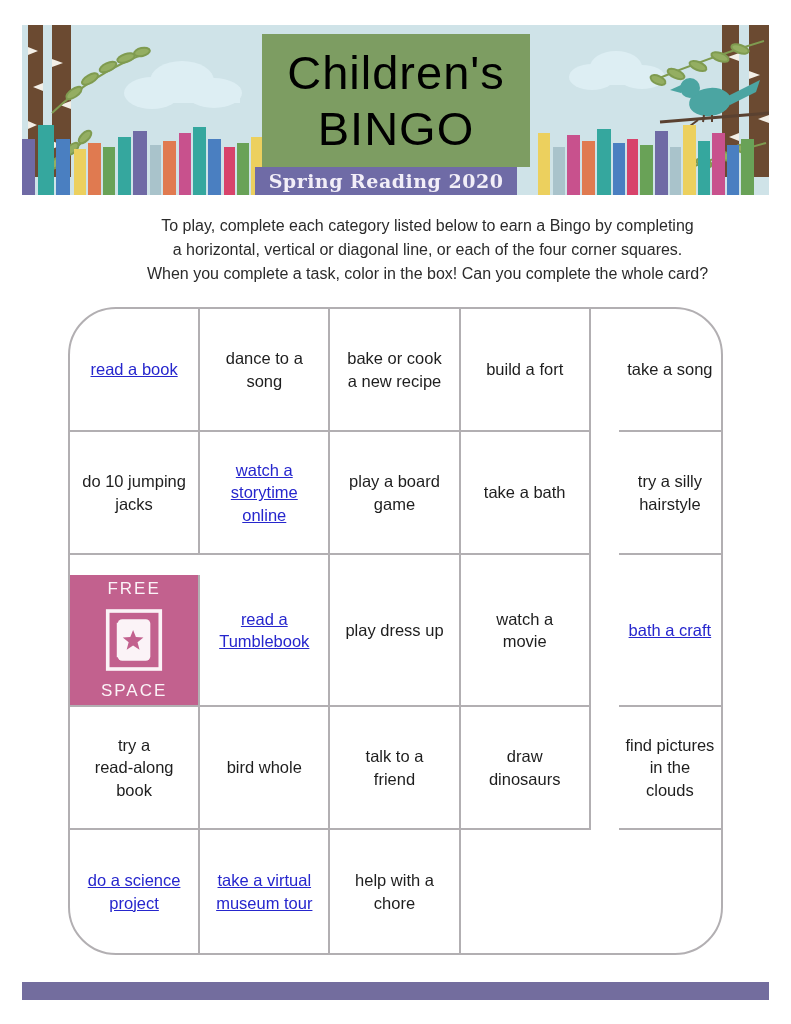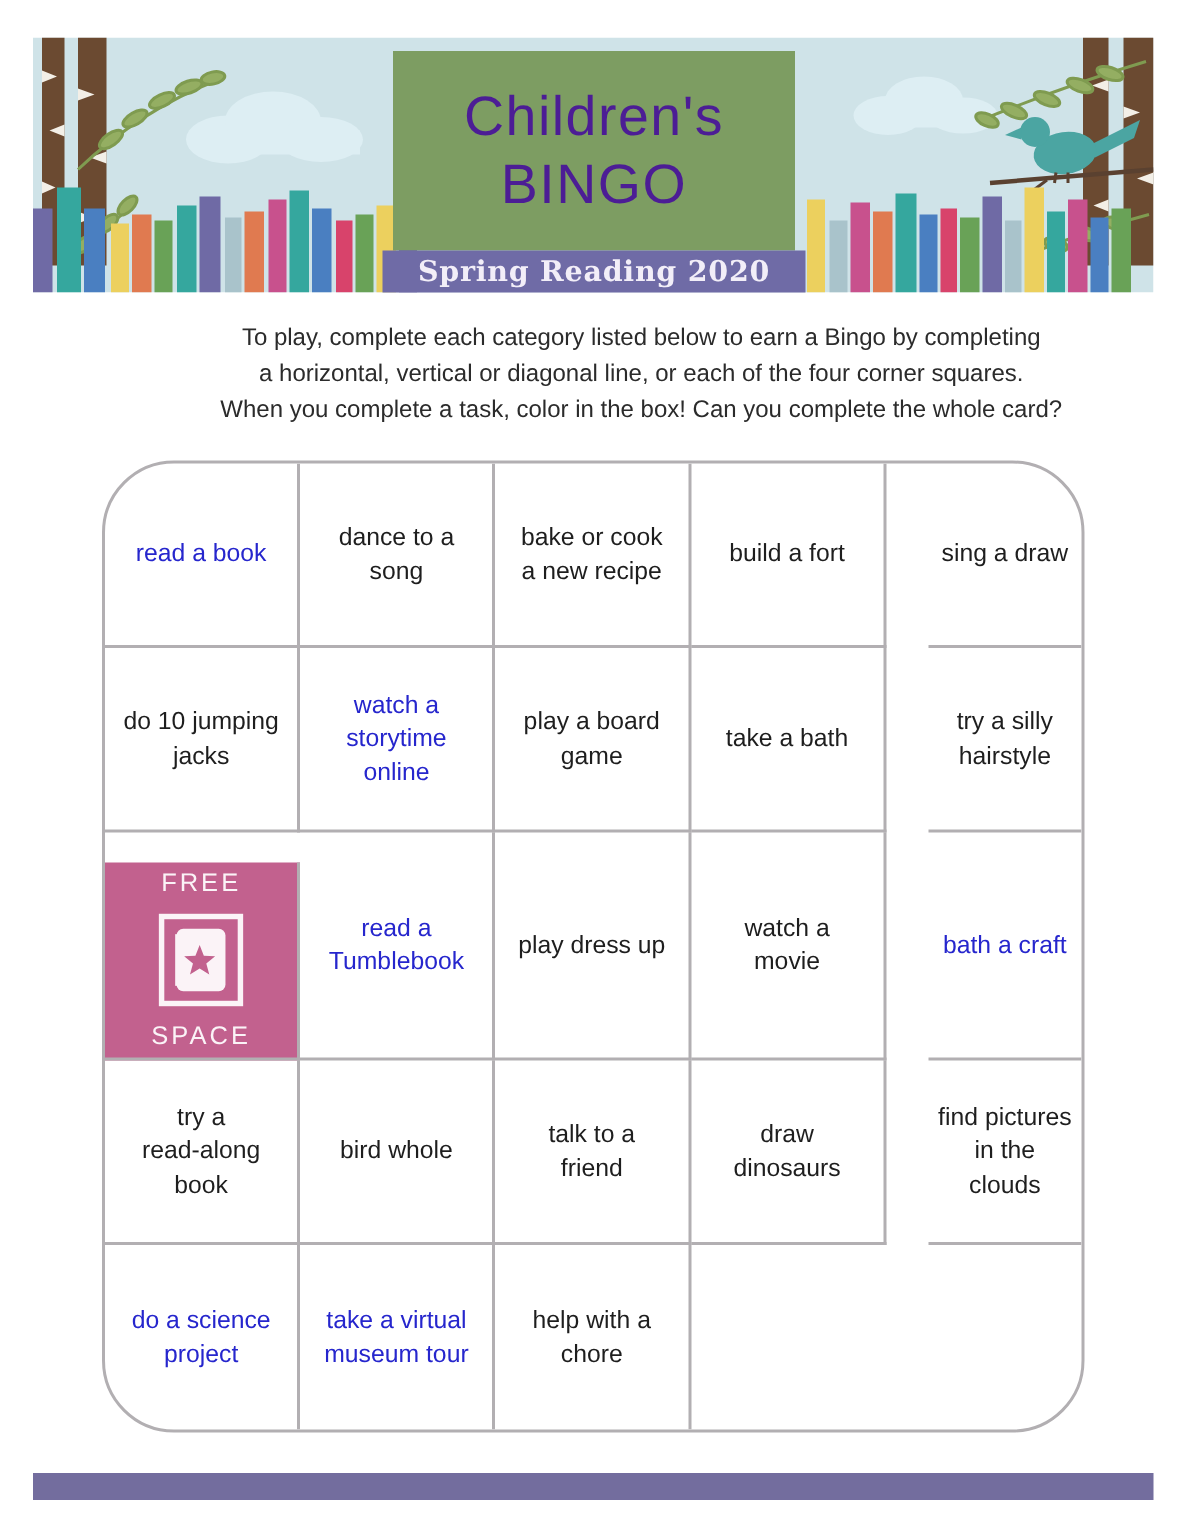--- a/index.html
+++ b/index.html
@@ -5,42 +5,42 @@
   html,body{margin:0;padding:0;background:#ffffff;}
   body{font-family:"Liberation Sans", sans-serif;}
   #page{position:relative;width:791px;height:1024px;background:#fff;overflow:hidden;}
 
   
   #header{position:absolute;left:22px;top:25px;width:747px;height:170px;}
   #header-art{position:absolute;left:0;top:0;width:747px;height:170px;display:block;}
   #title-box{position:absolute;left:240px;top:9px;width:268px;height:133px;
     background:var(--title-box);display:flex;flex-direction:column;align-items:center;
     justify-content:center;gap:6px;z-index:3;}
-  .title-line{color:#4c1d95;font-size:37px;letter-spacing:1px;line-height:1.05;}
-  #banner-bar{position:absolute;left:233px;top:142px;width:282px;height:28px;
+  .title-line{color:#000000;font-size:47px;letter-spacing:1px;line-height:1.05;}
+  #banner-bar{position:absolute;left:233px;top:142px;width:262px;height:28px;
     background:var(--banner);display:flex;align-items:center;justify-content:center;z-index:3;}
   #banner-text{color:#f2eef8;font-family:"DejaVu Serif", serif;font-weight:bold;
     font-size:19px;letter-spacing:0.5px;}
 
   
   #instructions{position:absolute;left:0;top:214px;width:791px;text-align:center;
     color:#2b2b2b;font-size:16px;line-height:1.5;padding-left:32px;}
 
   
   #grid{position:absolute;left:68px;top:307px;width:655px;height:648px;
     border:2px solid var(--gridline);border-radius:48px;overflow:hidden;
     display:grid;grid-template-columns:repeat(5,1fr);grid-template-rows:repeat(5,1fr);
     background:#fff;box-sizing:border-box;}
   .cell{display:flex;align-items:center;justify-content:center;text-align:center;
     border-right:2px solid var(--gridline);border-bottom:2px solid var(--gridline);
     padding:4px 6px;box-sizing:border-box;}
   .cell:nth-child(5n){border-right:none;margin-left:28px;}
   .cell:nth-child(n+21){border-bottom:none;}
   .cell-text{font-size:16.5px;color:#1e1e1e;line-height:1.35;white-space:pre-line;}
-  .cell-text.link{color:var(--link);cursor:pointer;}
+  .cell-text.link{color:var(--link);text-decoration:underline;cursor:pointer;}
 
   .free{background:var(--free-bg);margin-top:20px;}
   .free-inner{display:flex;flex-direction:column;align-items:center;justify-content:center;gap:9px;}
   .free-word{color:#fbf3f7;font-size:17px;letter-spacing:2px;}
   .free-icon{width:58px;height:64px;display:block;}
 
   
   #footer-bar{position:absolute;left:22px;top:982px;width:747px;height:18px;background:var(--bar);}
 </style>
 </head>
@@ -189,21 +189,21 @@
 song</span>
       </div>
       <div class="cell">
         <span class="cell-text">bake or cook
 a new recipe</span>
       </div>
       <div class="cell">
         <span class="cell-text">build a fort</span>
       </div>
       <div class="cell">
-        <span class="cell-text">sing a draw</span>
+        <span class="cell-text">take a song</span>
       </div>
       <div class="cell">
         <span class="cell-text">do 10 jumping
 jacks</span>
       </div>
       <div class="cell">
         <span class="cell-text link">watch a
 storytime
 online</span>
       </div>

